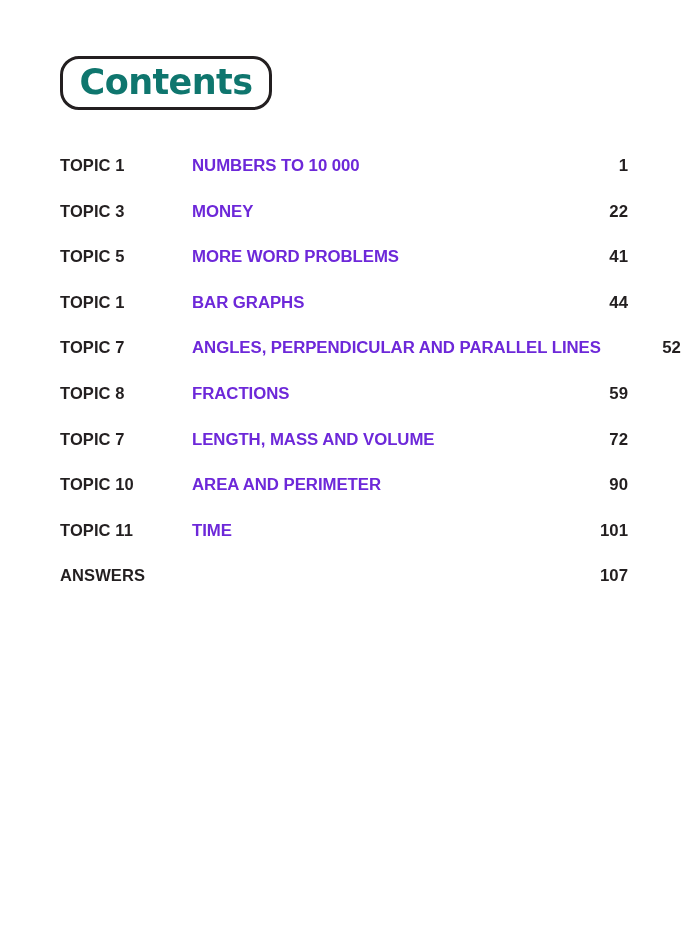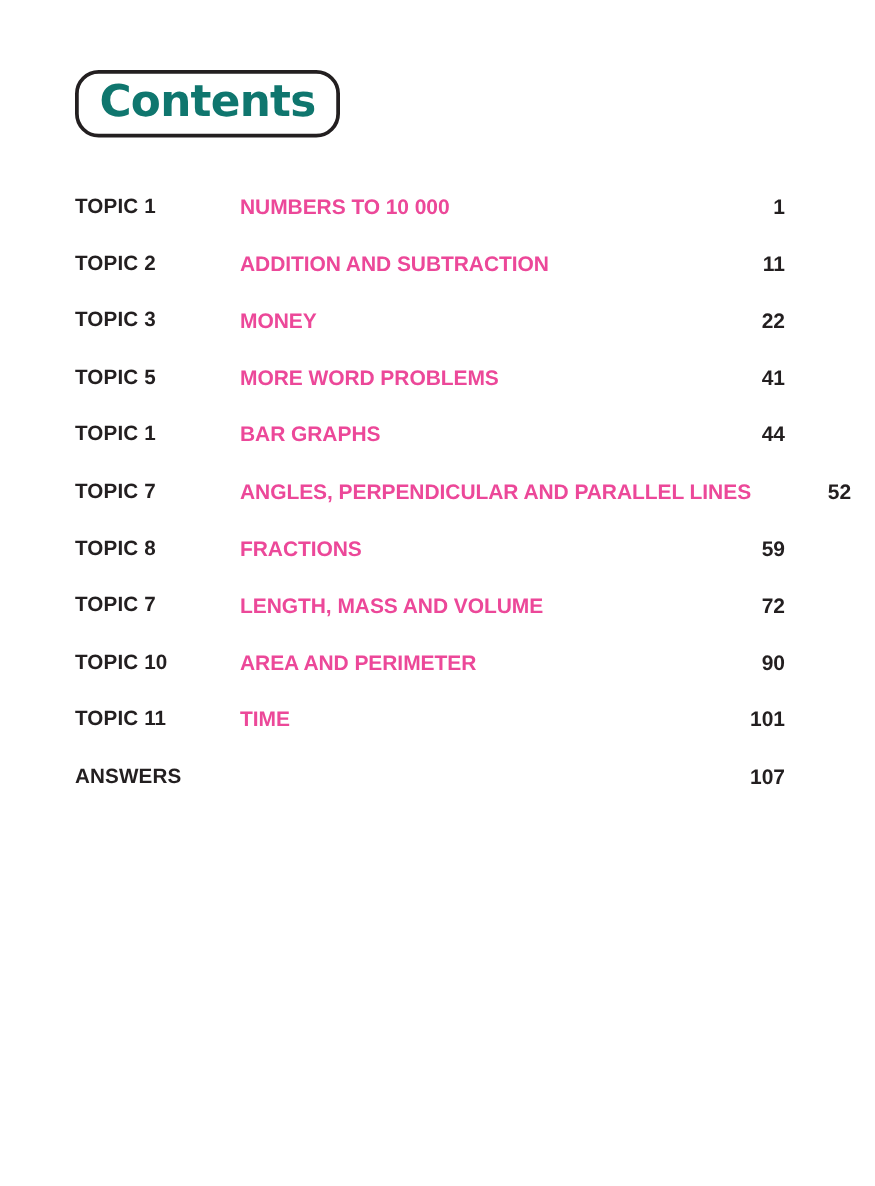--- a/index.html
+++ b/index.html
@@ -72,21 +72,21 @@
     white-space: nowrap;
     color: #231f20;
   }
   .toc-title {
     flex: 1 1 auto;
     font-size: 16.8px;
     font-weight: 700;
     letter-spacing: -0.05px;
     line-height: 21px;
     white-space: nowrap;
-    color: #ec4899;
+    color: #6d28d9;
   }
   .toc-page {
     flex: 0 0 48px;
     text-align: right;
     font-size: 16.8px;
     font-weight: 700;
     line-height: 21px;
     color: #231f20;
   }
 
@@ -103,25 +103,20 @@
 
   <div class="title-badge">
     <span class="title-text">Contents</span>
   </div>
 
   <div class="toc">
       <div class="toc-row">
         <span class="toc-label">TOPIC 1</span>
         <span class="toc-title">NUMBERS TO 10 000</span>
         <span class="toc-page">1</span>
-      </div>
-      <div class="toc-row">
-        <span class="toc-label">TOPIC 2</span>
-        <span class="toc-title">ADDITION AND SUBTRACTION</span>
-        <span class="toc-page">11</span>
       </div>
       <div class="toc-row">
         <span class="toc-label">TOPIC 3</span>
         <span class="toc-title">MONEY</span>
         <span class="toc-page">22</span>
       </div>
       <div class="toc-row">
         <span class="toc-label">TOPIC 5</span>
         <span class="toc-title">MORE WORD PROBLEMS</span>
         <span class="toc-page">41</span>

